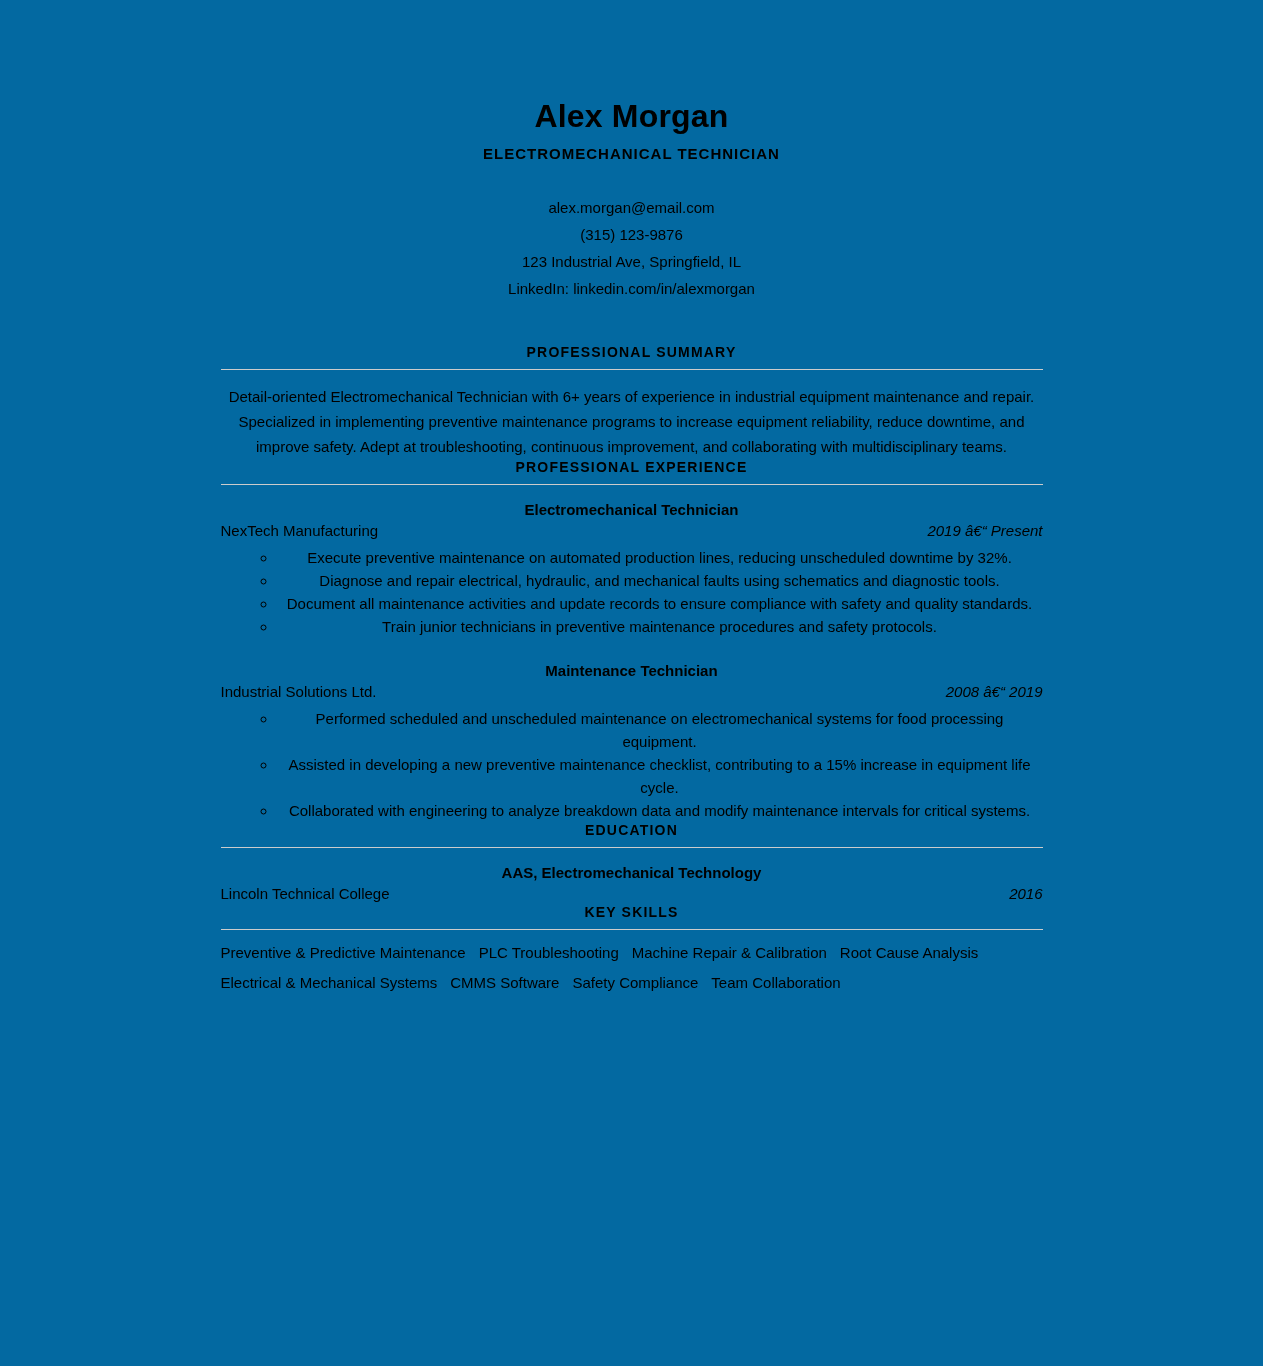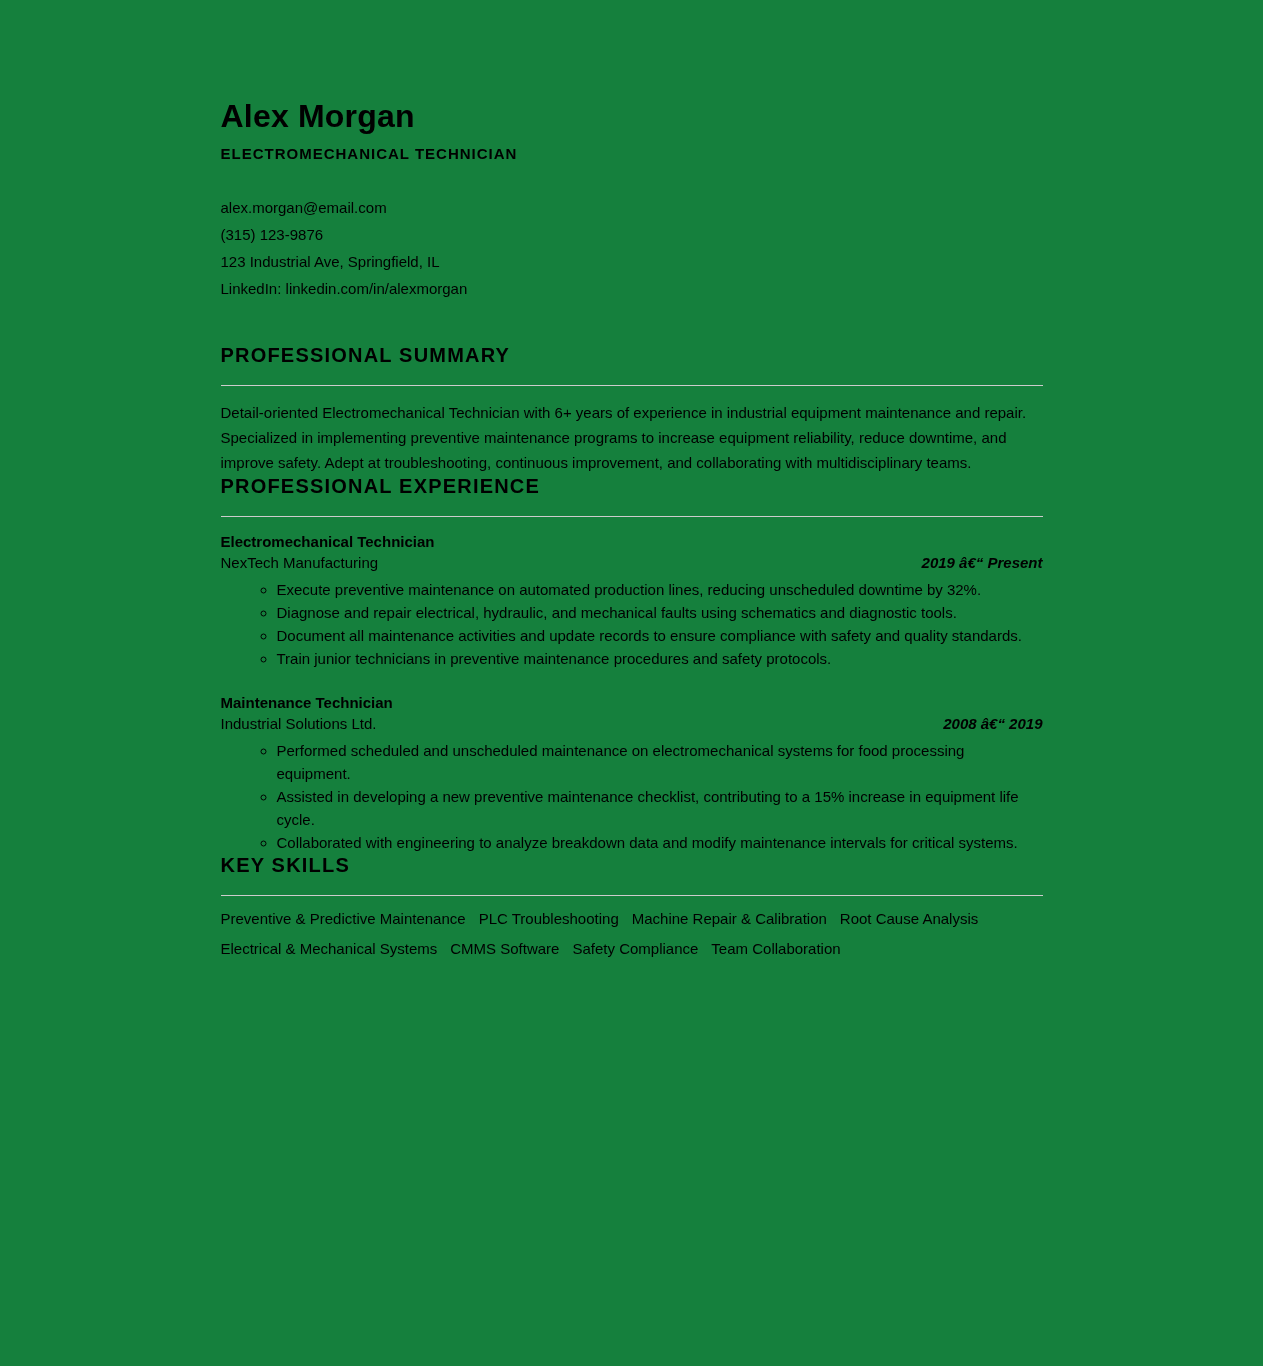--- a/index.html
+++ b/index.html
@@ -6,22 +6,23 @@
   html, body {
     margin: 0;
     padding: 0;
     background: #ffffff;
     color: #000000;
     font-family: "Liberation Sans", "DejaVu Sans", sans-serif;
   }
   .page {
     width: 1263px;
     height: 1366px;
-    background: #15803d;
+    background: #0369a1;
     overflow: hidden;
+    text-align: center;
   }
   .content {
     width: 822px;
     margin: 0 auto;
     padding-top: 98px;
     font-size: 15px;
   }
 
   
   h1.name {
@@ -40,24 +41,24 @@
     margin-top: 32px;
     line-height: 27px;
     font-size: 15px;
   }
 
   
   section { }
   section.first { margin-top: 42px; }
   h2.section-heading {
     margin: 0;
-    font-size: 20px;
+    font-size: 14px;
     font-weight: bold;
     letter-spacing: 1.2px;
-    padding-bottom: 18px;
+    padding-bottom: 9px;
     border-bottom: 1px solid #cccccc;
   }
   .section-body { margin-top: 14px; }
 
   p.summary-text {
     margin: 0;
     line-height: 25px;
   }
 
   
@@ -68,21 +69,21 @@
     font-size: 15px;
     font-weight: bold;
     line-height: 21px;
   }
   .meta-row {
     display: flex;
     justify-content: space-between;
     align-items: baseline;
     line-height: 21px;
   }
-  .dates, .year { font-style: italic; font-weight: bold; }
+  .dates, .year { font-style: italic; }
   ul.bullets {
     list-style: circle;
     margin: 5px 0 0 0;
     padding-left: 56px;
   }
   ul.bullets li {
     line-height: 23px;
     padding-left: 0;
   }
   ul.bullets li + li { margin-top: 0; }
@@ -161,20 +162,30 @@
           <ul class="bullets">
             <li>Performed scheduled and unscheduled maintenance on electromechanical systems for food processing equipment.</li>
             <li>Assisted in developing a new preventive maintenance checklist, contributing to a 15% increase in equipment life cycle.</li>
             <li>Collaborated with engineering to analyze breakdown data and modify maintenance intervals for critical systems.</li>
           </ul>
         </div>
 
       </div>
     </section>
 
+    <section>
+      <h2 class="section-heading">EDUCATION</h2>
+      <div class="section-body">
+        <h3 class="degree">AAS, Electromechanical Technology</h3>
+        <div class="meta-row">
+          <span class="school">Lincoln Technical College</span>
+          <span class="year">2016</span>
+        </div>
+      </div>
+    </section>
 
 
     <section>
       <h2 class="section-heading">KEY SKILLS</h2>
       <div class="section-body skills-list">
         <span class="skill-item">Preventive &amp; Predictive Maintenance</span>
         <span class="skill-item">PLC Troubleshooting</span>
         <span class="skill-item">Machine Repair &amp; Calibration</span>
         <span class="skill-item">Root Cause Analysis</span>
         <span class="skill-item">Electrical &amp; Mechanical Systems</span>

